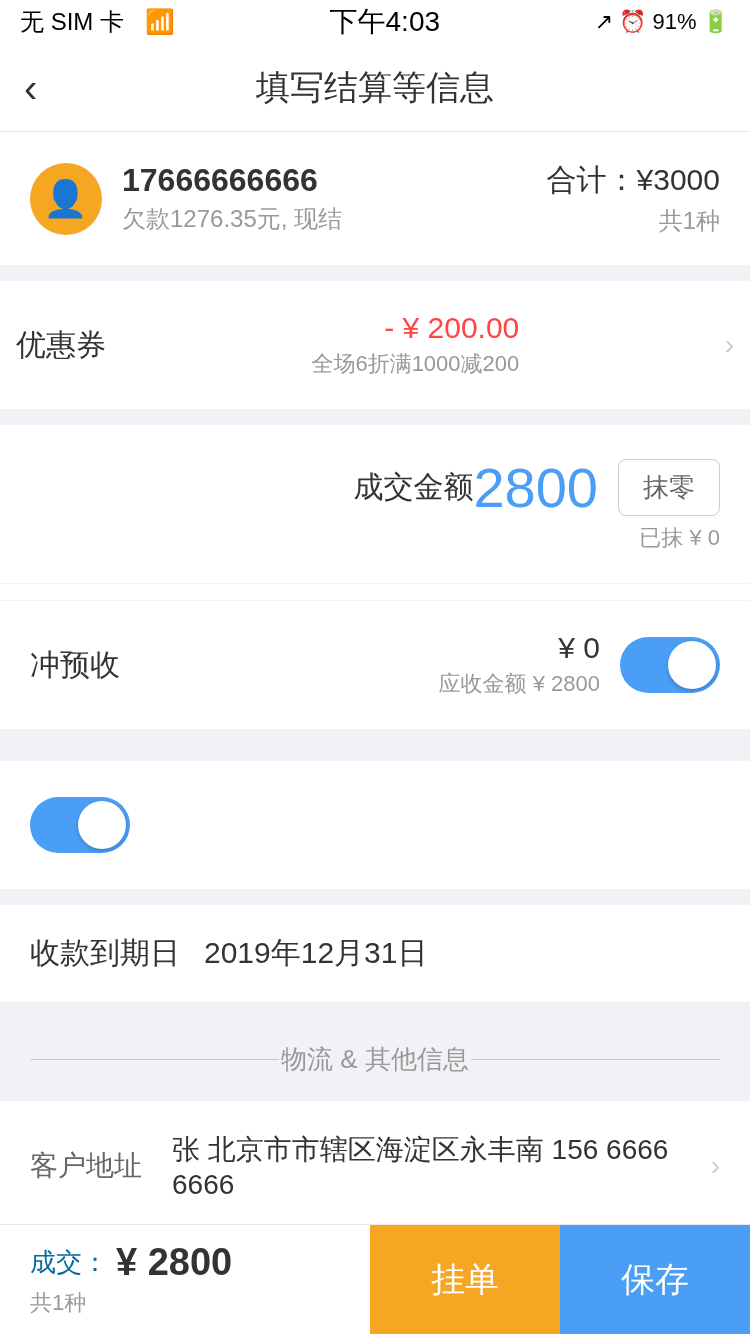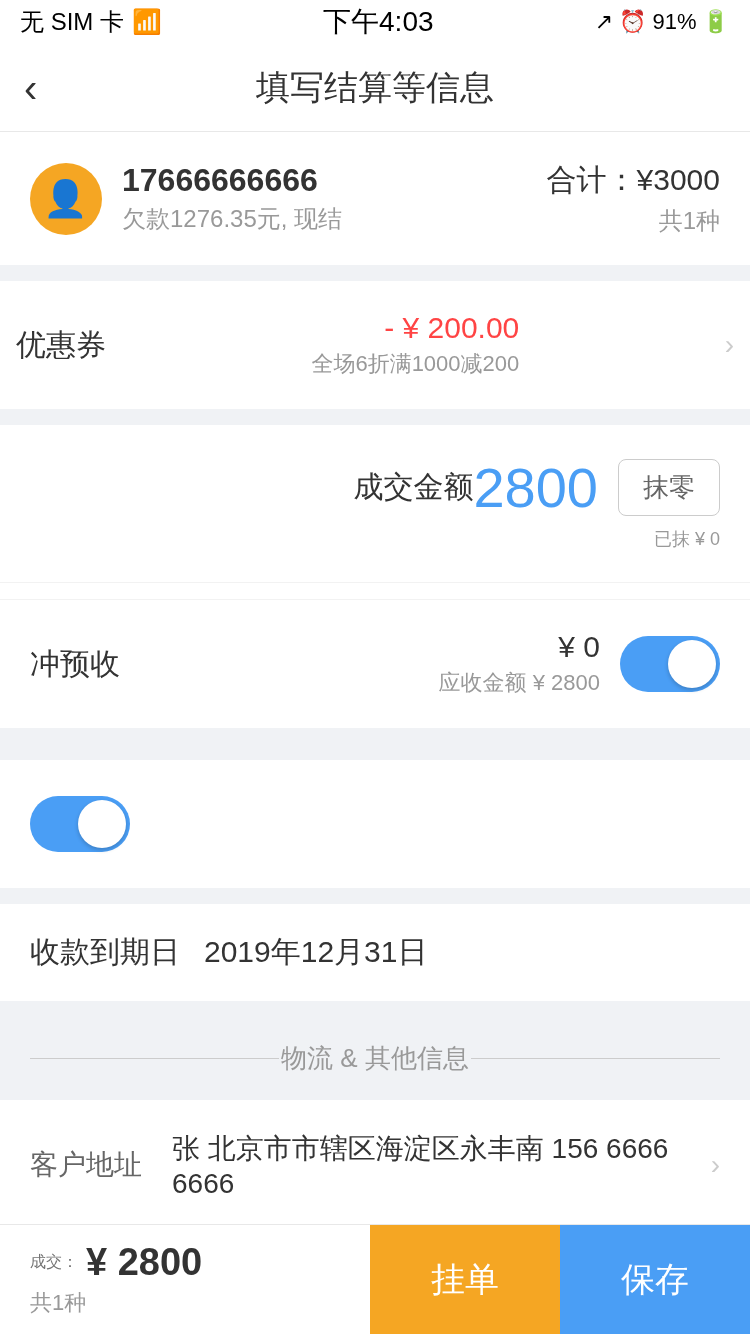--- a/index.html
+++ b/index.html
@@ -18,21 +18,21 @@
     .status-bar {
       height: 44px;
       background: #fff;
       display: flex;
       align-items: center;
       justify-content: space-between;
       padding: 0 20px;
       font-size: 24px;
       color: #000;
     }
-    .status-left { display: flex; align-items: center; gap: 8px; }
+    .status-left { display: flex; align-items: center; gap: 21px; }
     .status-center { font-weight: 500; font-size: 28px; }
     .status-right { display: flex; align-items: center; gap: 6px; font-size: 22px; }
 
     
     .nav-bar {
       height: 88px;
       background: #fff;
       display: flex;
       align-items: center;
       justify-content: center;
@@ -170,21 +170,21 @@
     .round-btn {
       border: 1px solid #ccc;
       border-radius: 8px;
       padding: 10px 24px;
       font-size: 26px;
       color: #666;
       background: #fff;
       cursor: pointer;
     }
     .deal-sub {
-      font-size: 18px;
+      font-size: 22px;
       color: #999;
       text-align: right;
       margin-top: 9px;
     }
 
     
     .prepay-row {
       display: flex;
       align-items: center;
       justify-content: space-between;
@@ -325,21 +325,21 @@
       flex: 1;
       padding: 0 30px;
     }
     .bottom-deal {
       font-size: 26px;
       color: #333;
       display: flex;
       align-items: center;
       gap: 8px;
     }
-    .bottom-deal-label { font-size: 16px; color: #737373; }
+    .bottom-deal-label { font-size: 26px; color: #0369a1; }
     .bottom-deal-amount { font-size: 38px; font-weight: 600; color: #333; }
     .bottom-count { font-size: 22px; color: #999; margin-top: 4px; }
 
     .btn-hold {
       width: 190px;
       height: 110px;
       background: #f5a623;
       display: flex;
       align-items: center;
       justify-content: center;

